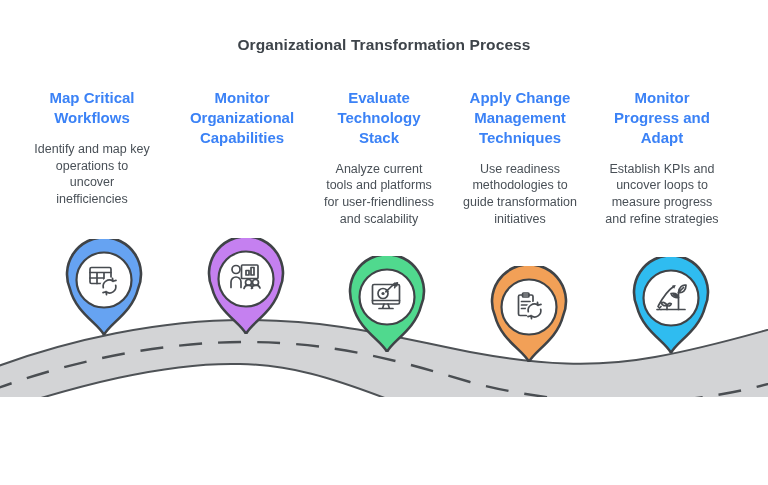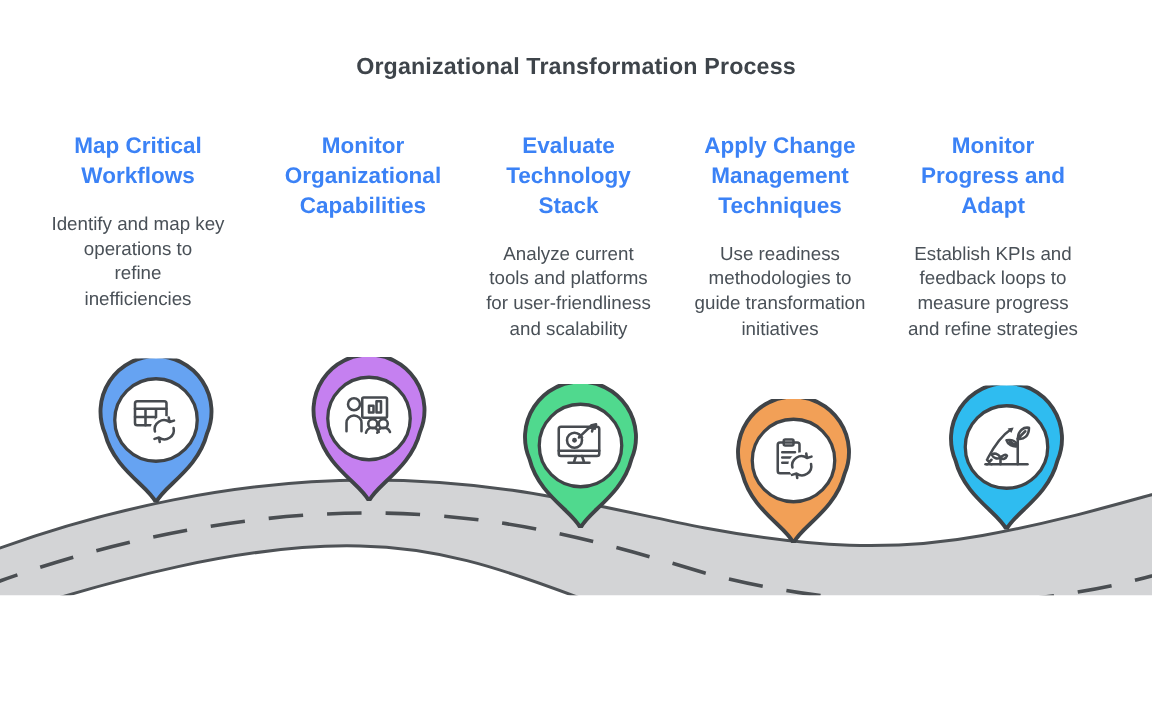--- a/index.html
+++ b/index.html
@@ -43,21 +43,21 @@
 
 <div class="canvas">
 
   <div class="title">Organizational Transformation Process</div>
 
   <div class="step-col col-1">
     <div class="step-title">Map Critical
 Workflows</div>
     <div class="step-desc">Identify and map key
 operations to
-refine
+uncover
 inefficiencies</div>
   </div>
   <div class="step-col col-2">
     <div class="step-title">Monitor
 Organizational
 Capabilities</div>
   </div>
   <div class="step-col col-3">
     <div class="step-title">Evaluate
 Technology
@@ -74,21 +74,21 @@
     <div class="step-desc">Use readiness
 methodologies to
 guide transformation
 initiatives</div>
   </div>
   <div class="step-col col-5">
     <div class="step-title">Monitor
 Progress and
 Adapt</div>
     <div class="step-desc">Establish KPIs and
-feedback loops to
+uncover loops to
 measure progress
 and refine strategies</div>
   </div>
 
   <svg class="road-svg" width="768" height="485" viewBox="0 0 768 485">
     <path class="road-edge" d="M-10,369 C70,339 160,320 245,320 C335,320 390,336 470,352
              C540,365 595,368 655,357 C705,348 745,336 778,327
              L778,434 C740,442 690,450 620,449 C540,448 460,428 390,400
              C330,377 290,365 240,364 C165,362 75,386 -10,414 Z" fill="#D3D4D6"></path>
     <path class="road-dash" d="M-10,391 C70,361 160,342 245,342 C335,342 400,361 470,382

